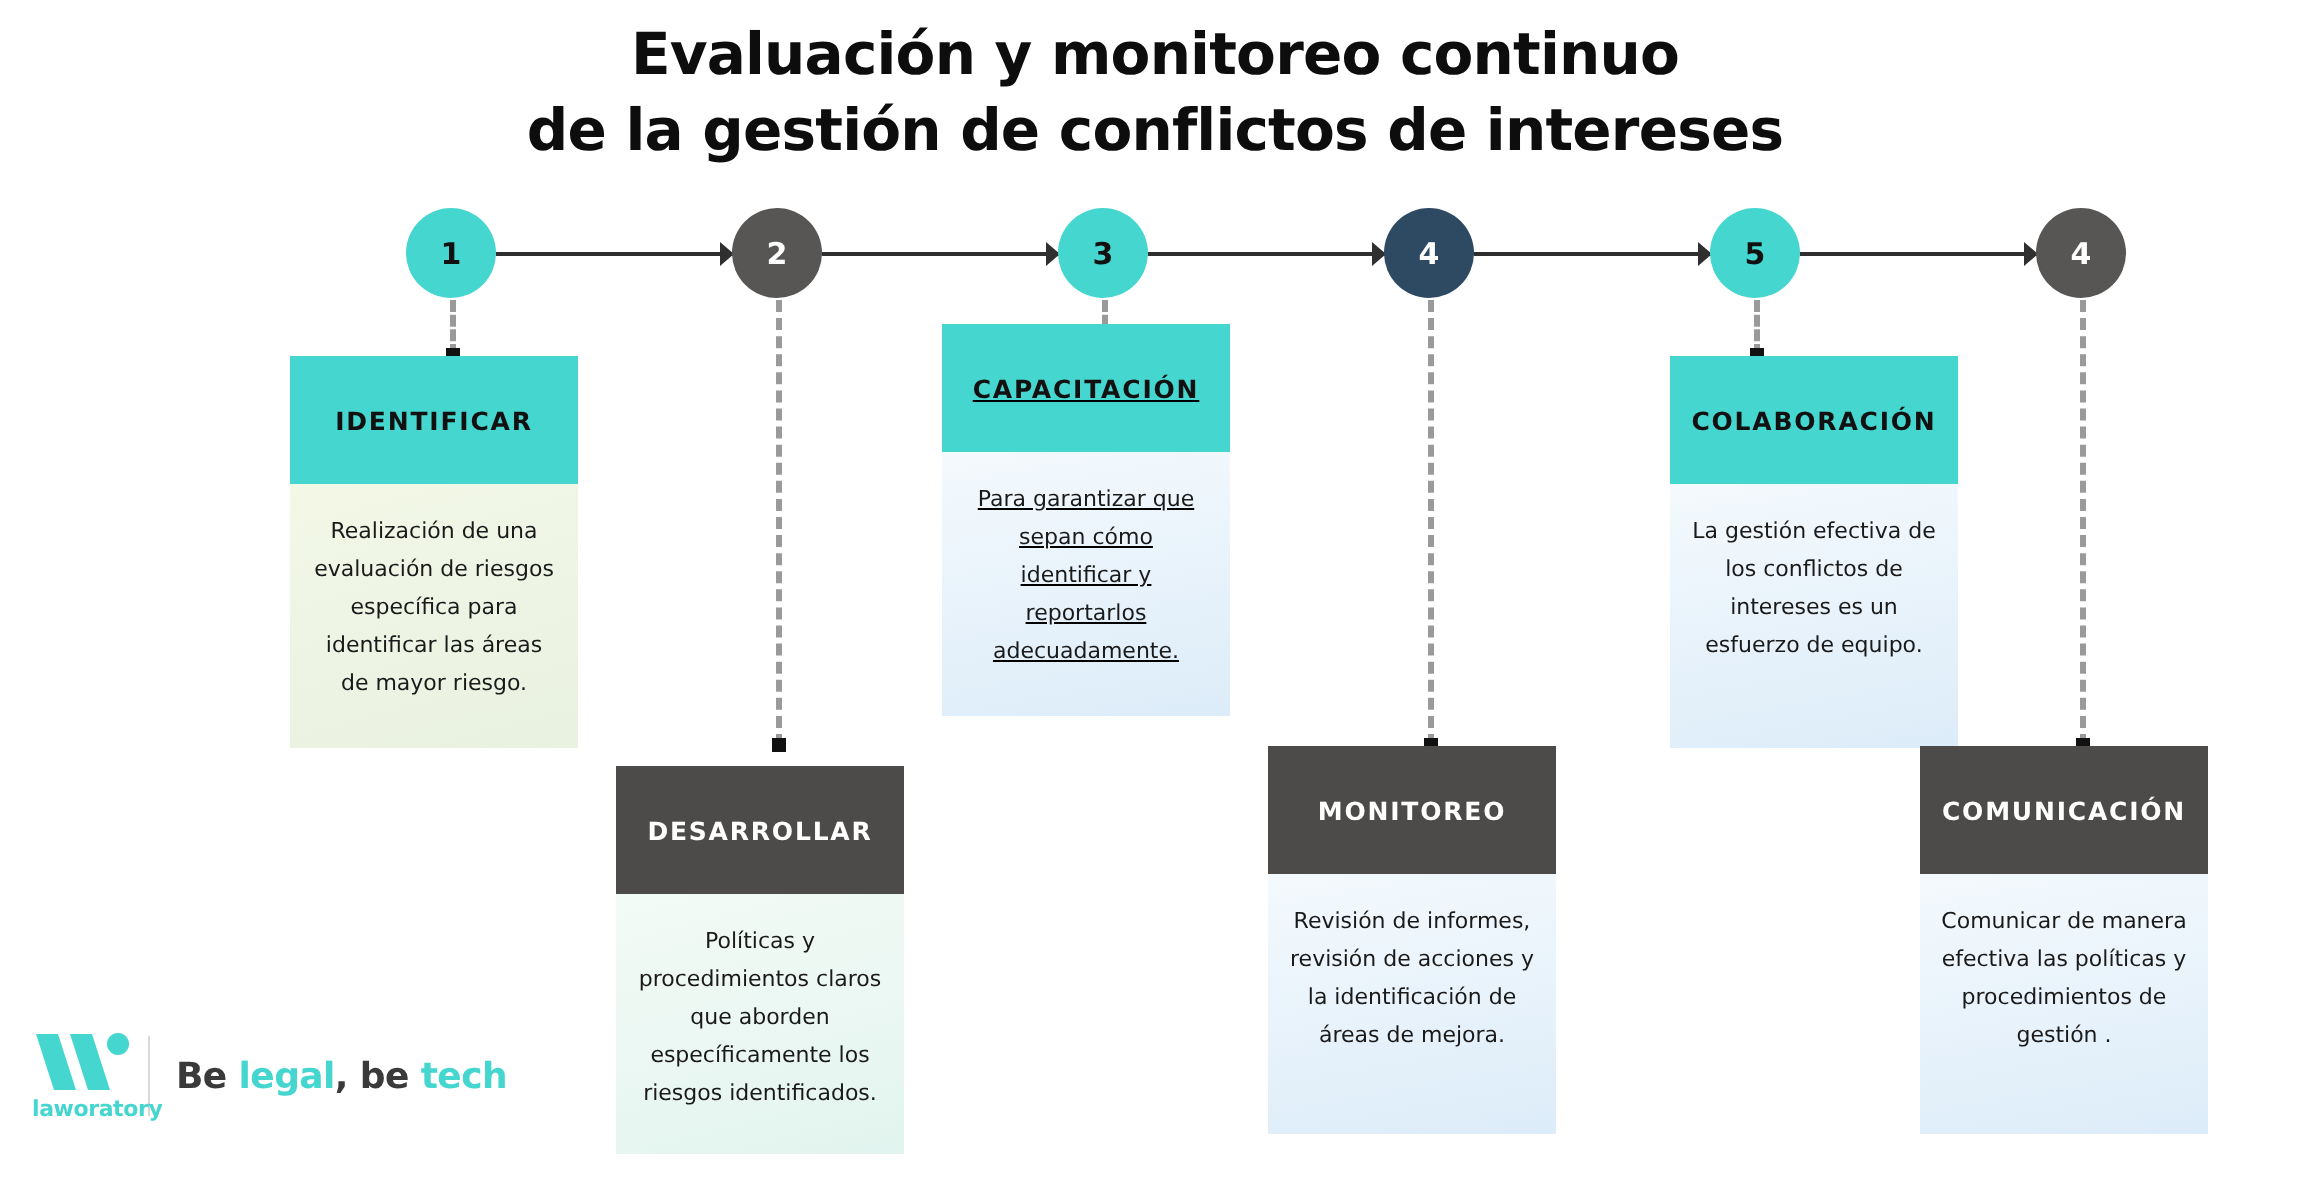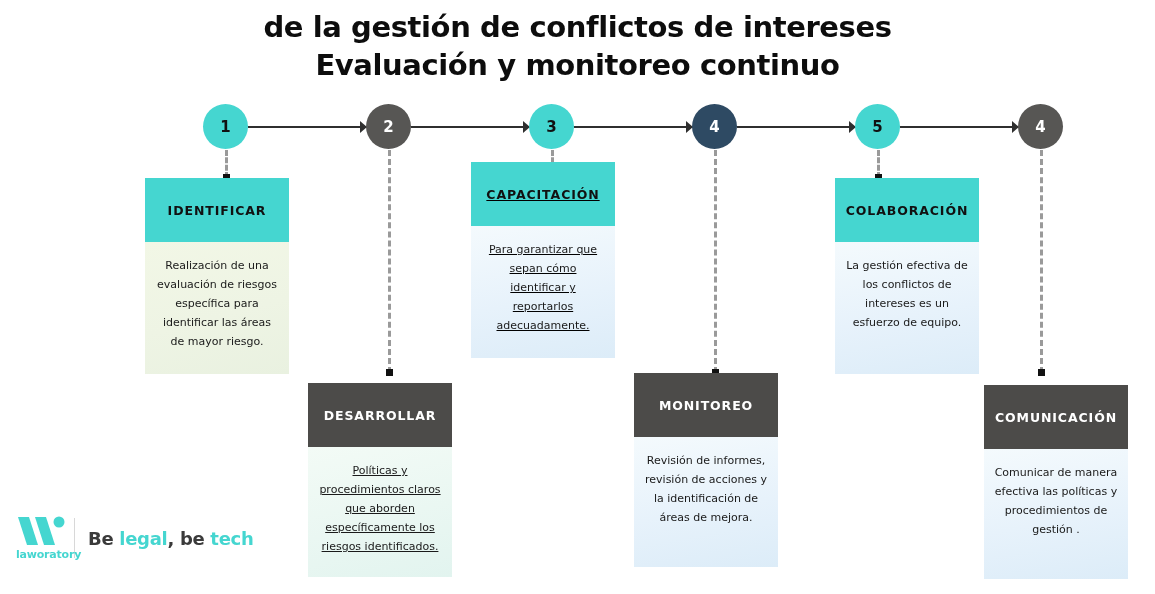--- a/index.html
+++ b/index.html
@@ -116,21 +116,20 @@
     font-size: 11px;
     line-height: 19px;
     color: #1a1a1a;
     box-sizing: border-box;
   }
   .body-green {
     background: linear-gradient(165deg, #f2f7e6 0%, #eef4e4 55%, #e9f1e0 100%);
   }
   .body-mint {
     background: linear-gradient(165deg, #f3fbf6 0%, #eaf7f2 55%, #e2f4ef 100%);
-    text-decoration: underline;
   }
   .body-blue {
     background: linear-gradient(170deg, #f4fafd 0%, #e7f2fb 55%, #dcecf8 100%);
   }
   .card.upper .card-body  { height: 132px; }
   .card.lower .card-body  { height: 130px; }
 
   
   #logo {
     position: absolute;
@@ -169,22 +168,22 @@
     color: #3a3a3a;
     white-space: nowrap;
     text-align: center;
   }
   #logo-tagline .accent { color: #45d6d0; }
 </style>
 </head>
 <body>
 
 <div id="title-block">
+  <div class="title-line">Evaluación y monitoreo continuo</div>
   <div class="title-line">de la gestión de conflictos de intereses</div>
-  <div class="title-line">Evaluación y monitoreo continuo</div>
 </div>
 
 <div id="timeline">
   <div class="tl-axis" style="left:248px;width:119px;"></div>
   <div class="tl-arrow" style="left:360px;"></div>
 
   <div class="tl-axis" style="left:411px;width:119px;"></div>
   <div class="tl-arrow" style="left:523px;"></div>
 
   <div class="tl-axis" style="left:574px;width:119px;"></div>
@@ -252,21 +251,21 @@
 <div class="card lower" style="left:634px;top:373px;">
   <div class="card-header gray">MONITOREO</div>
   <div class="card-body body-blue">Revisión de informes, revisión de acciones  y la identificación de áreas de mejora.</div>
 </div>
 
 <div class="card upper" style="left:797px;top:178px;padding-left:38px;">
   <div class="card-header teal">COLABORACIÓN</div>
   <div class="card-body body-blue">La gestión efectiva de los conflictos de intereses es un esfuerzo de equipo.</div>
 </div>
 
-<div class="card lower" style="left:984px;top:373px;margin-top:12px;">
+<div class="card lower" style="left:960px;top:373px;">
   <div class="card-header gray">COMUNICACIÓN</div>
   <div class="card-body body-blue">Comunicar de manera efectiva las políticas y procedimientos de gestión .</div>
 </div>
 
 <div id="logo">
   <div id="logo-mark">
     <svg width="52" height="34" viewBox="0 0 52 34">
       <path d="M2 2 L13 2 L22 30 L11 30 Z" fill="#45d6d0"></path>
       <path d="M19 2 L30 2 L39 30 L28 30 Z" fill="#45d6d0"></path>
       <circle cx="43" cy="7" r="5.5" fill="#45d6d0"></circle>

